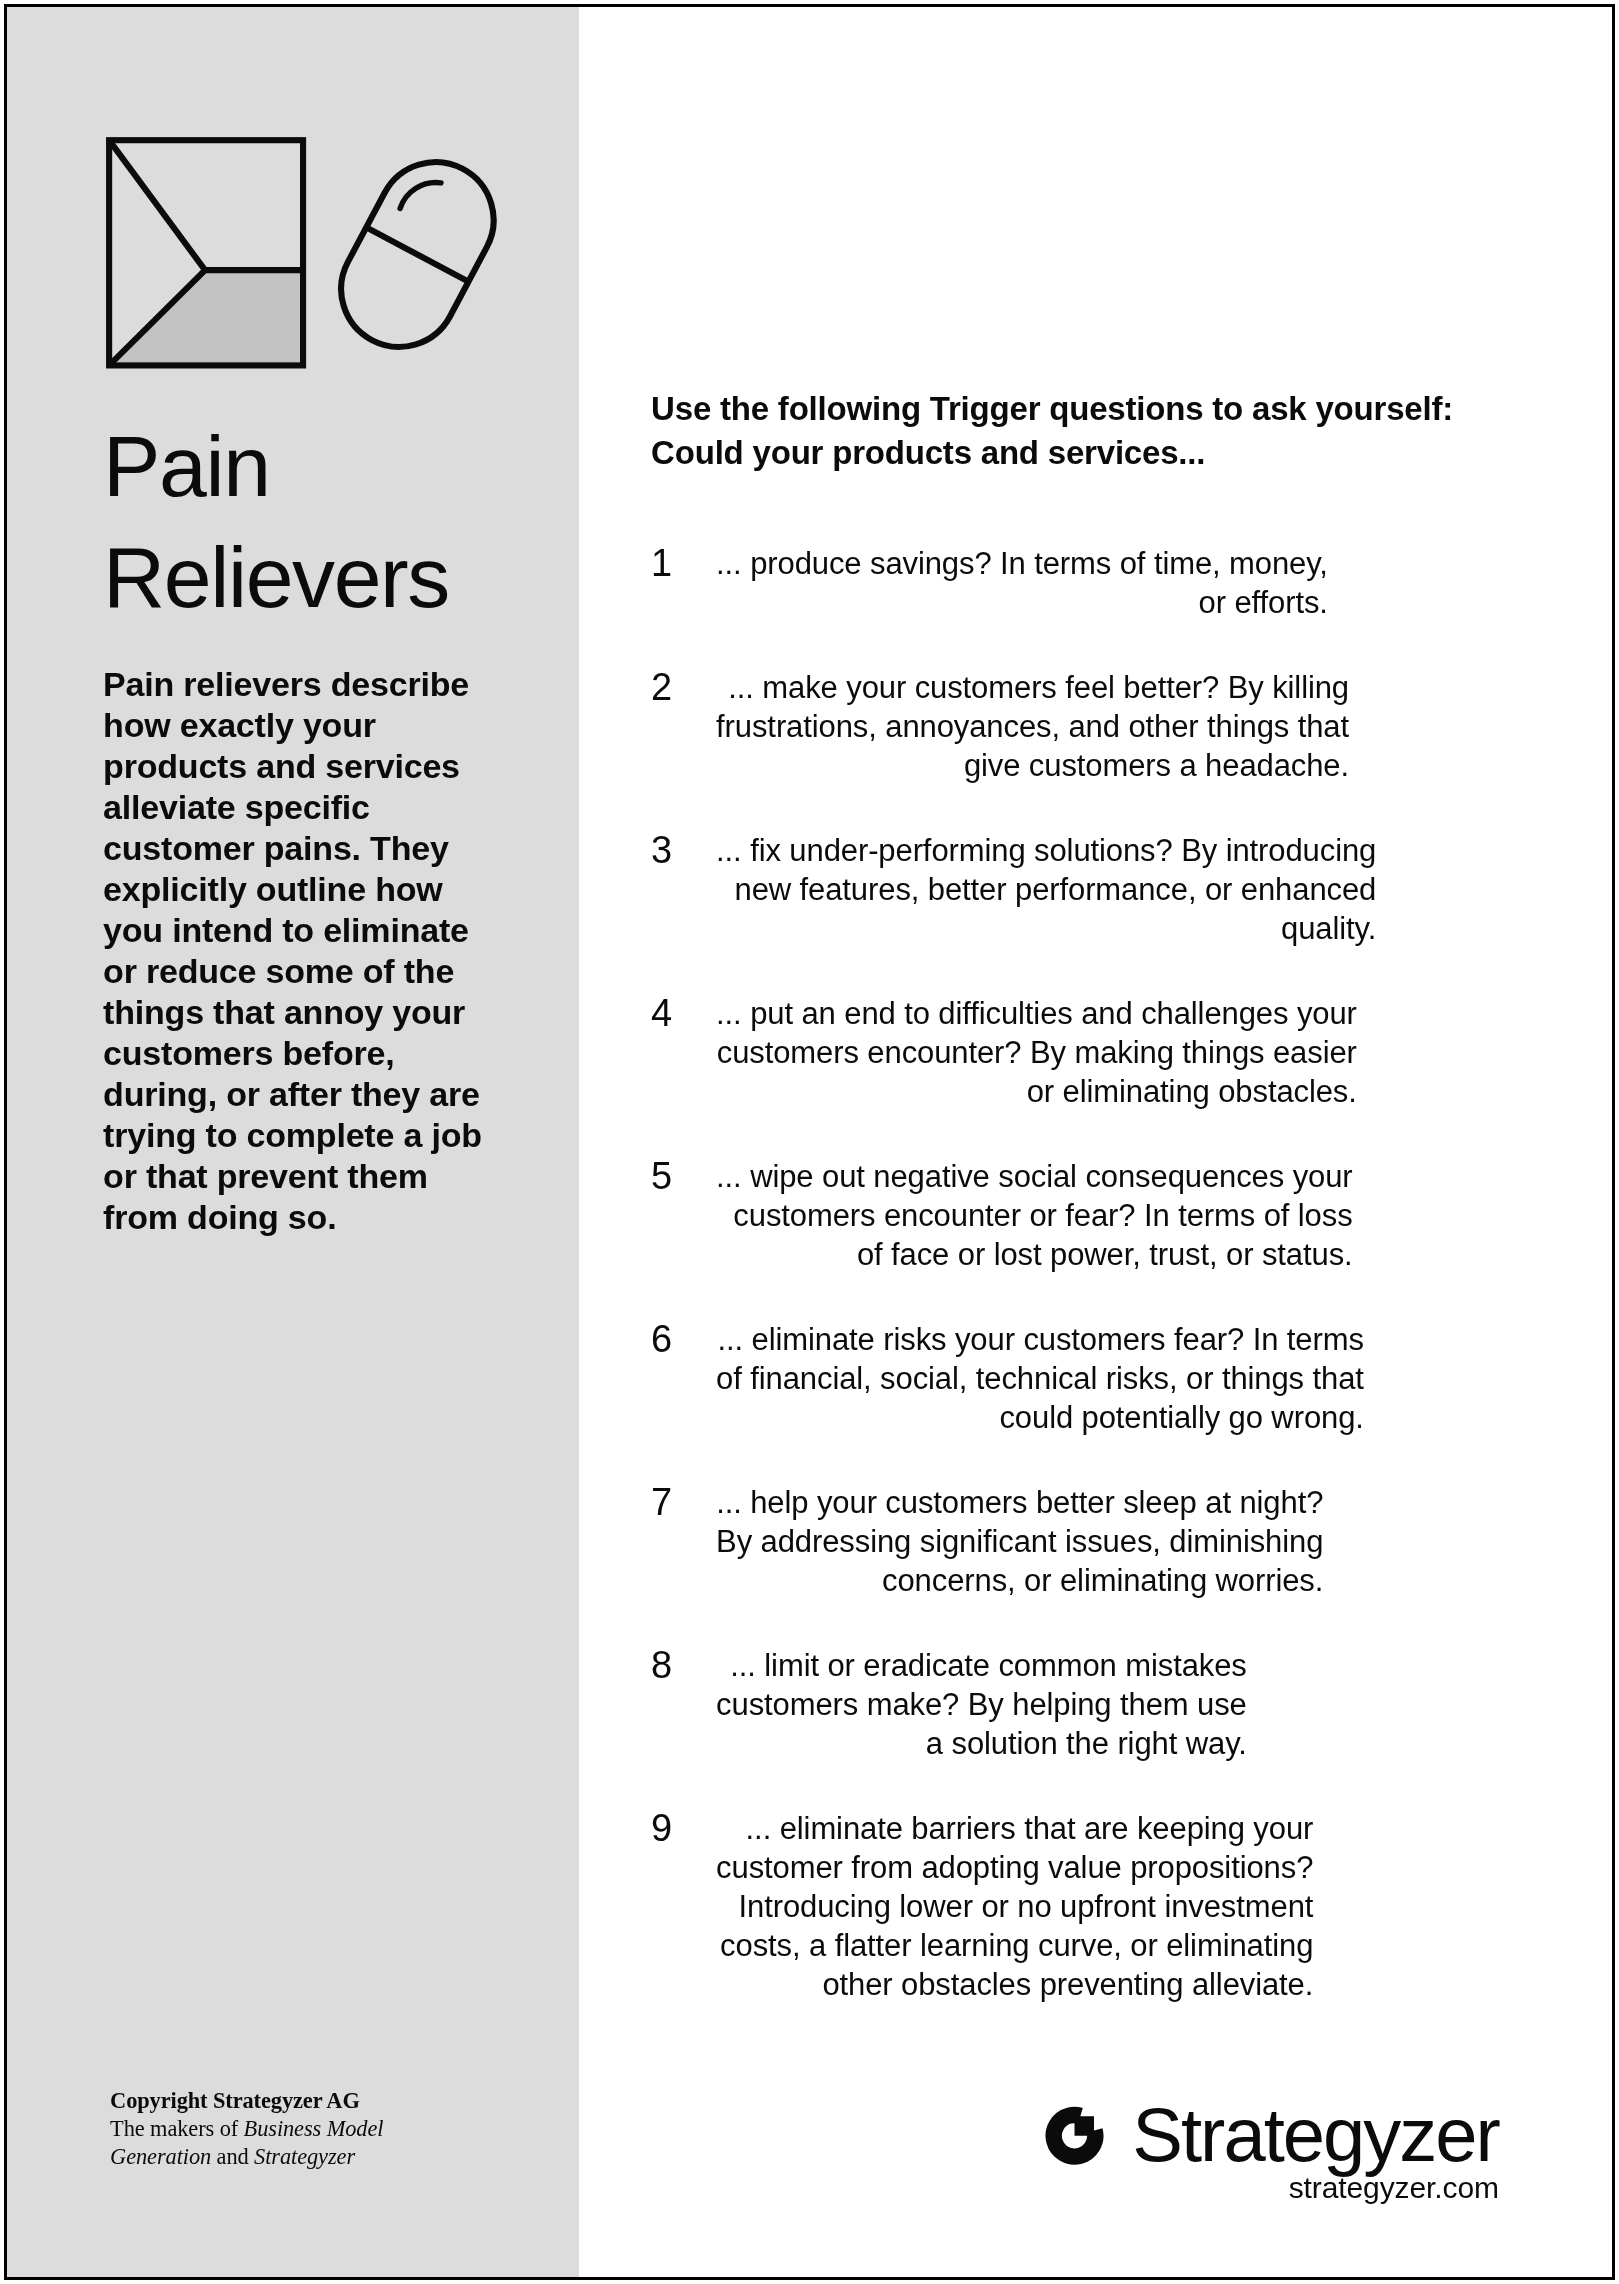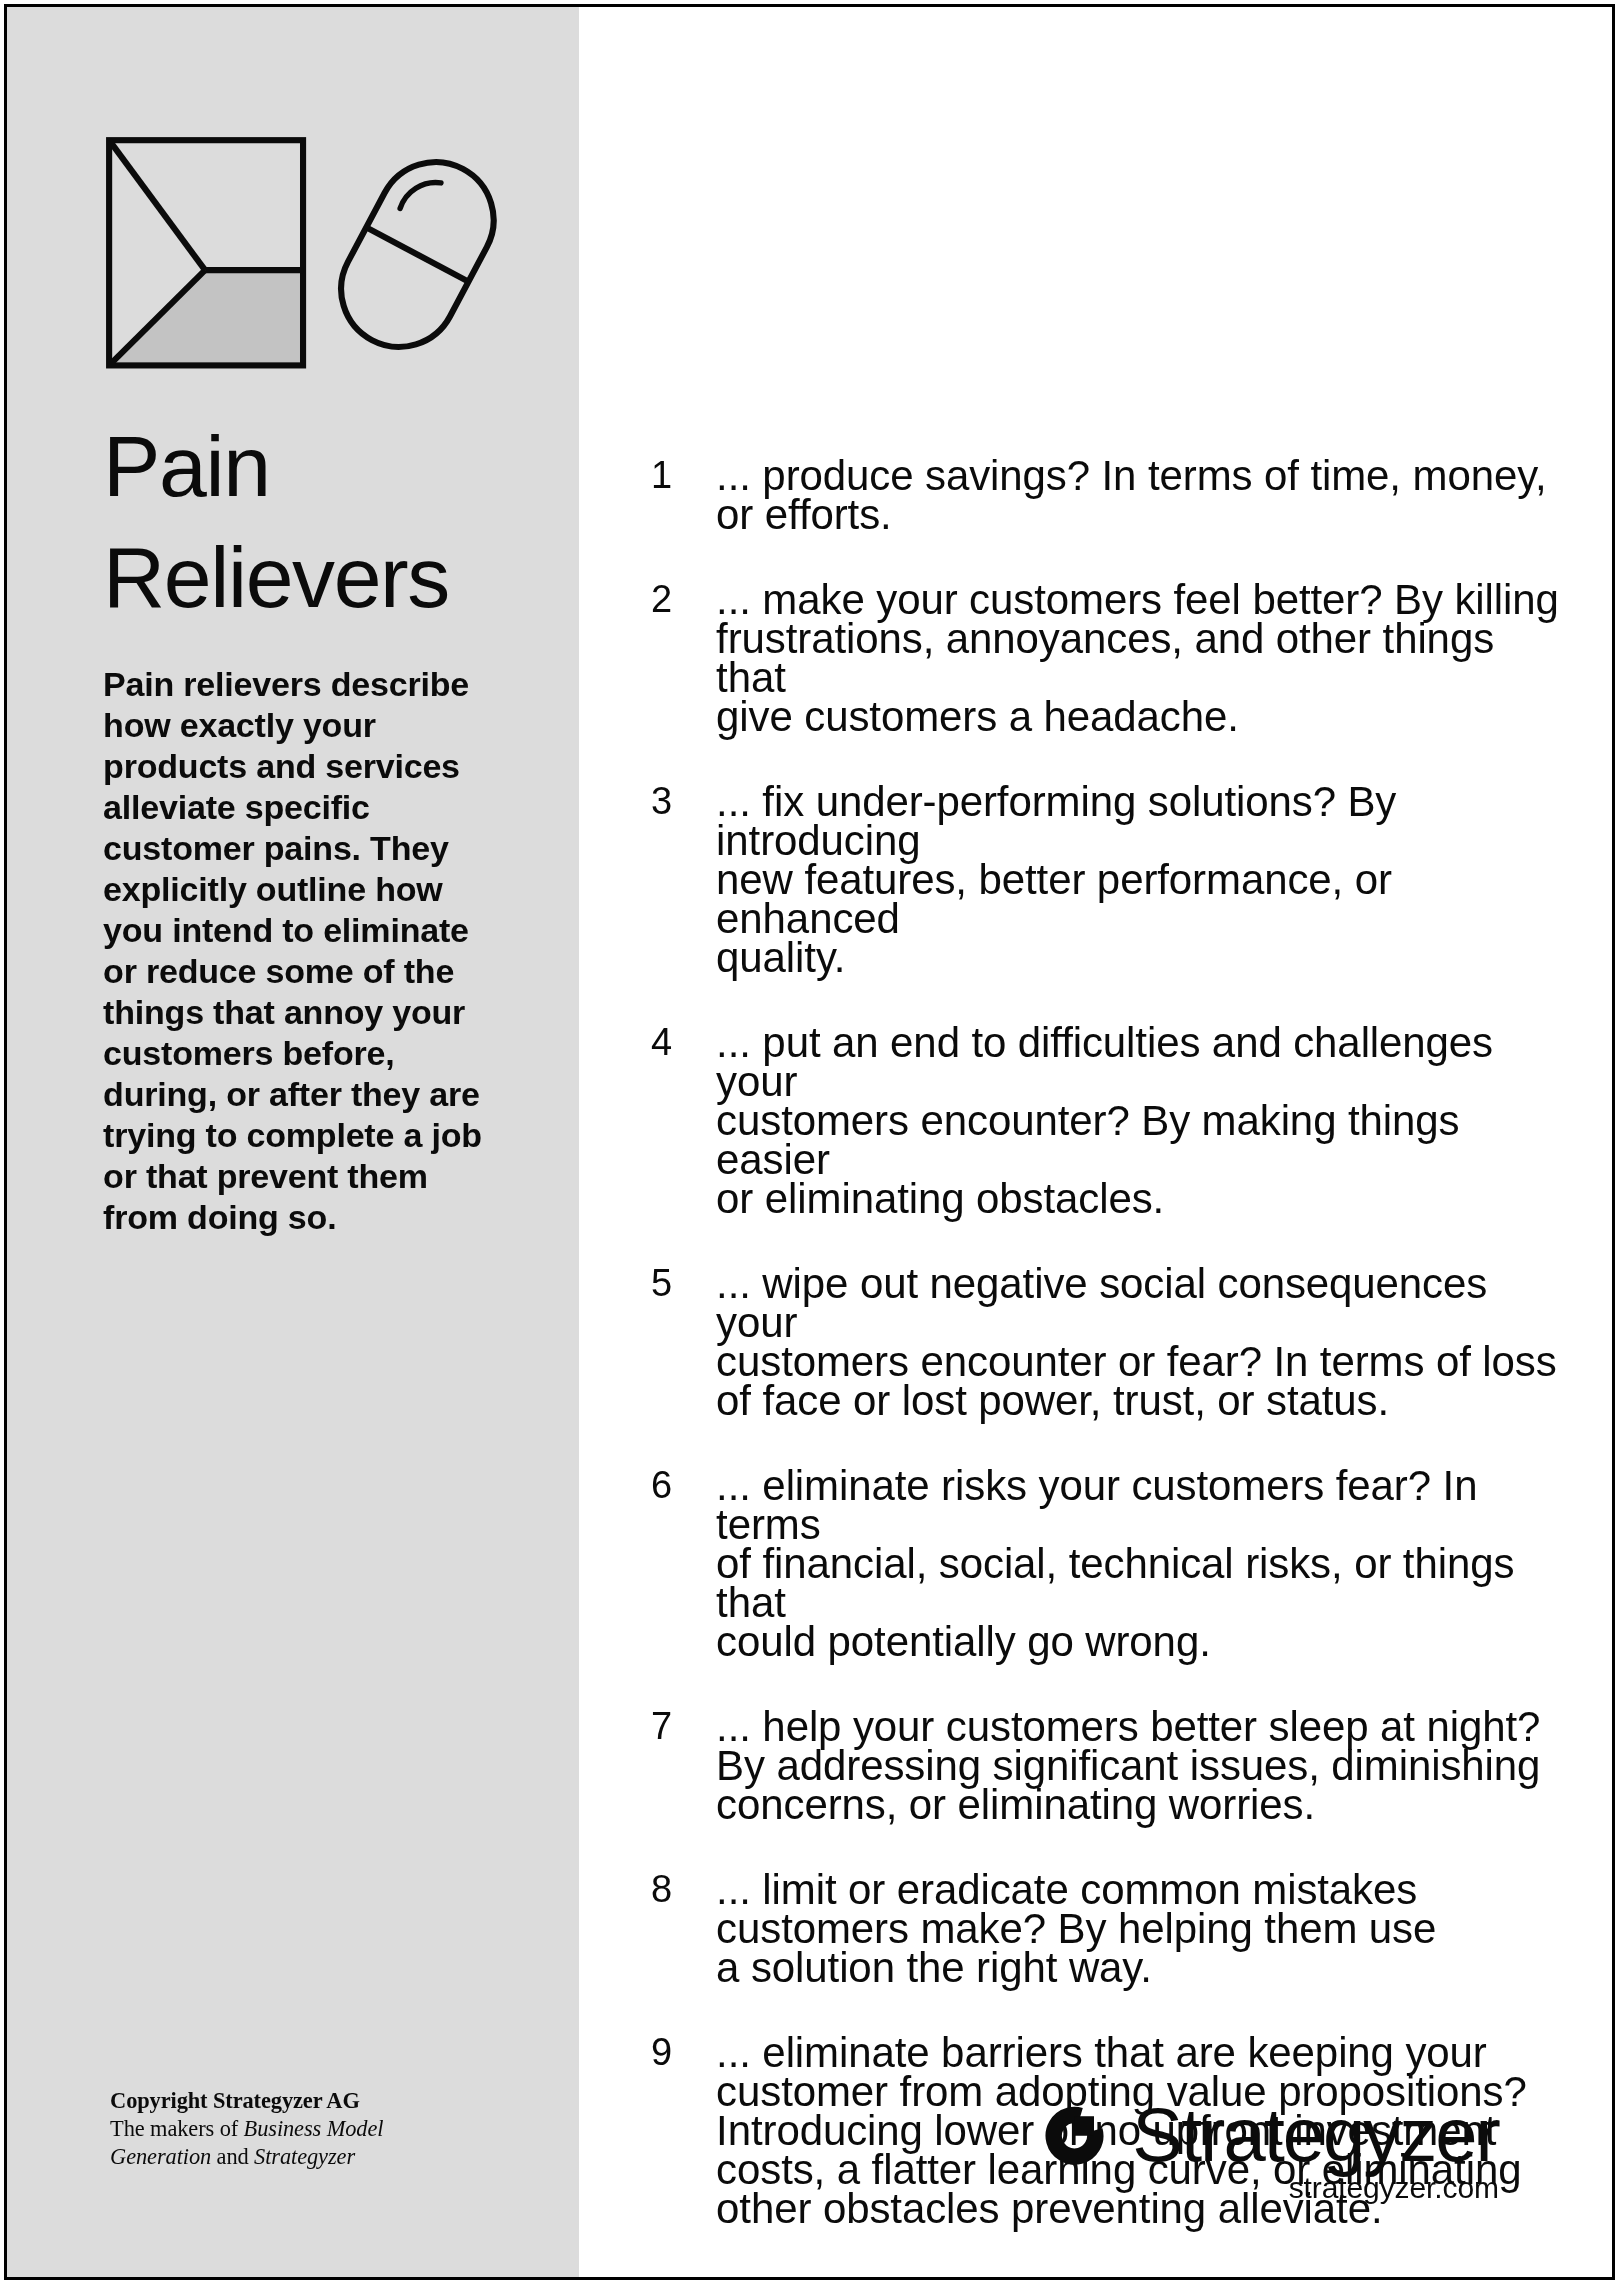--- a/index.html
+++ b/index.html
@@ -95,26 +95,27 @@
     margin-bottom:46px;
   }
   .qnum{
     flex:none;
     width:65px;
     font-size:38px;
     line-height:39px;
     font-weight:400;
   }
   .qtext{
-    font-size:42px;
+    font-size:31px;
     line-height:39px;
     font-weight:400;
     letter-spacing:-0.1px;
     white-space:pre-line;
     max-width:870px;
+    text-align:right;
   }
   
   .brandblock{
     position:absolute;
     right:113px;
     bottom:74px;
     display:flex;
     flex-direction:column;
     align-items:flex-end;
   }
@@ -179,20 +180,22 @@
 or that prevent them
 from doing so.</p>
 
     <div class="copyright">
       <div class="line1">Copyright Strategyzer AG</div>
       <div class="line2"><span>The makers of </span><i>Business Model Generation</i><span> and </span><i>Strategyzer</i></div>
     </div>
   </aside>
 
   <main class="main">
+    <div class="header">Use the following Trigger questions to ask yourself:
+Could your products and services...</div>
 
     <ol class="qlist">
         <li class="qitem">
           <span class="qnum">1</span>
           <span class="qtext">... produce savings? In terms of time, money,
 or efforts.</span>
         </li>
         <li class="qitem">
           <span class="qnum">2</span>
           <span class="qtext">... make your customers feel better? By killing

